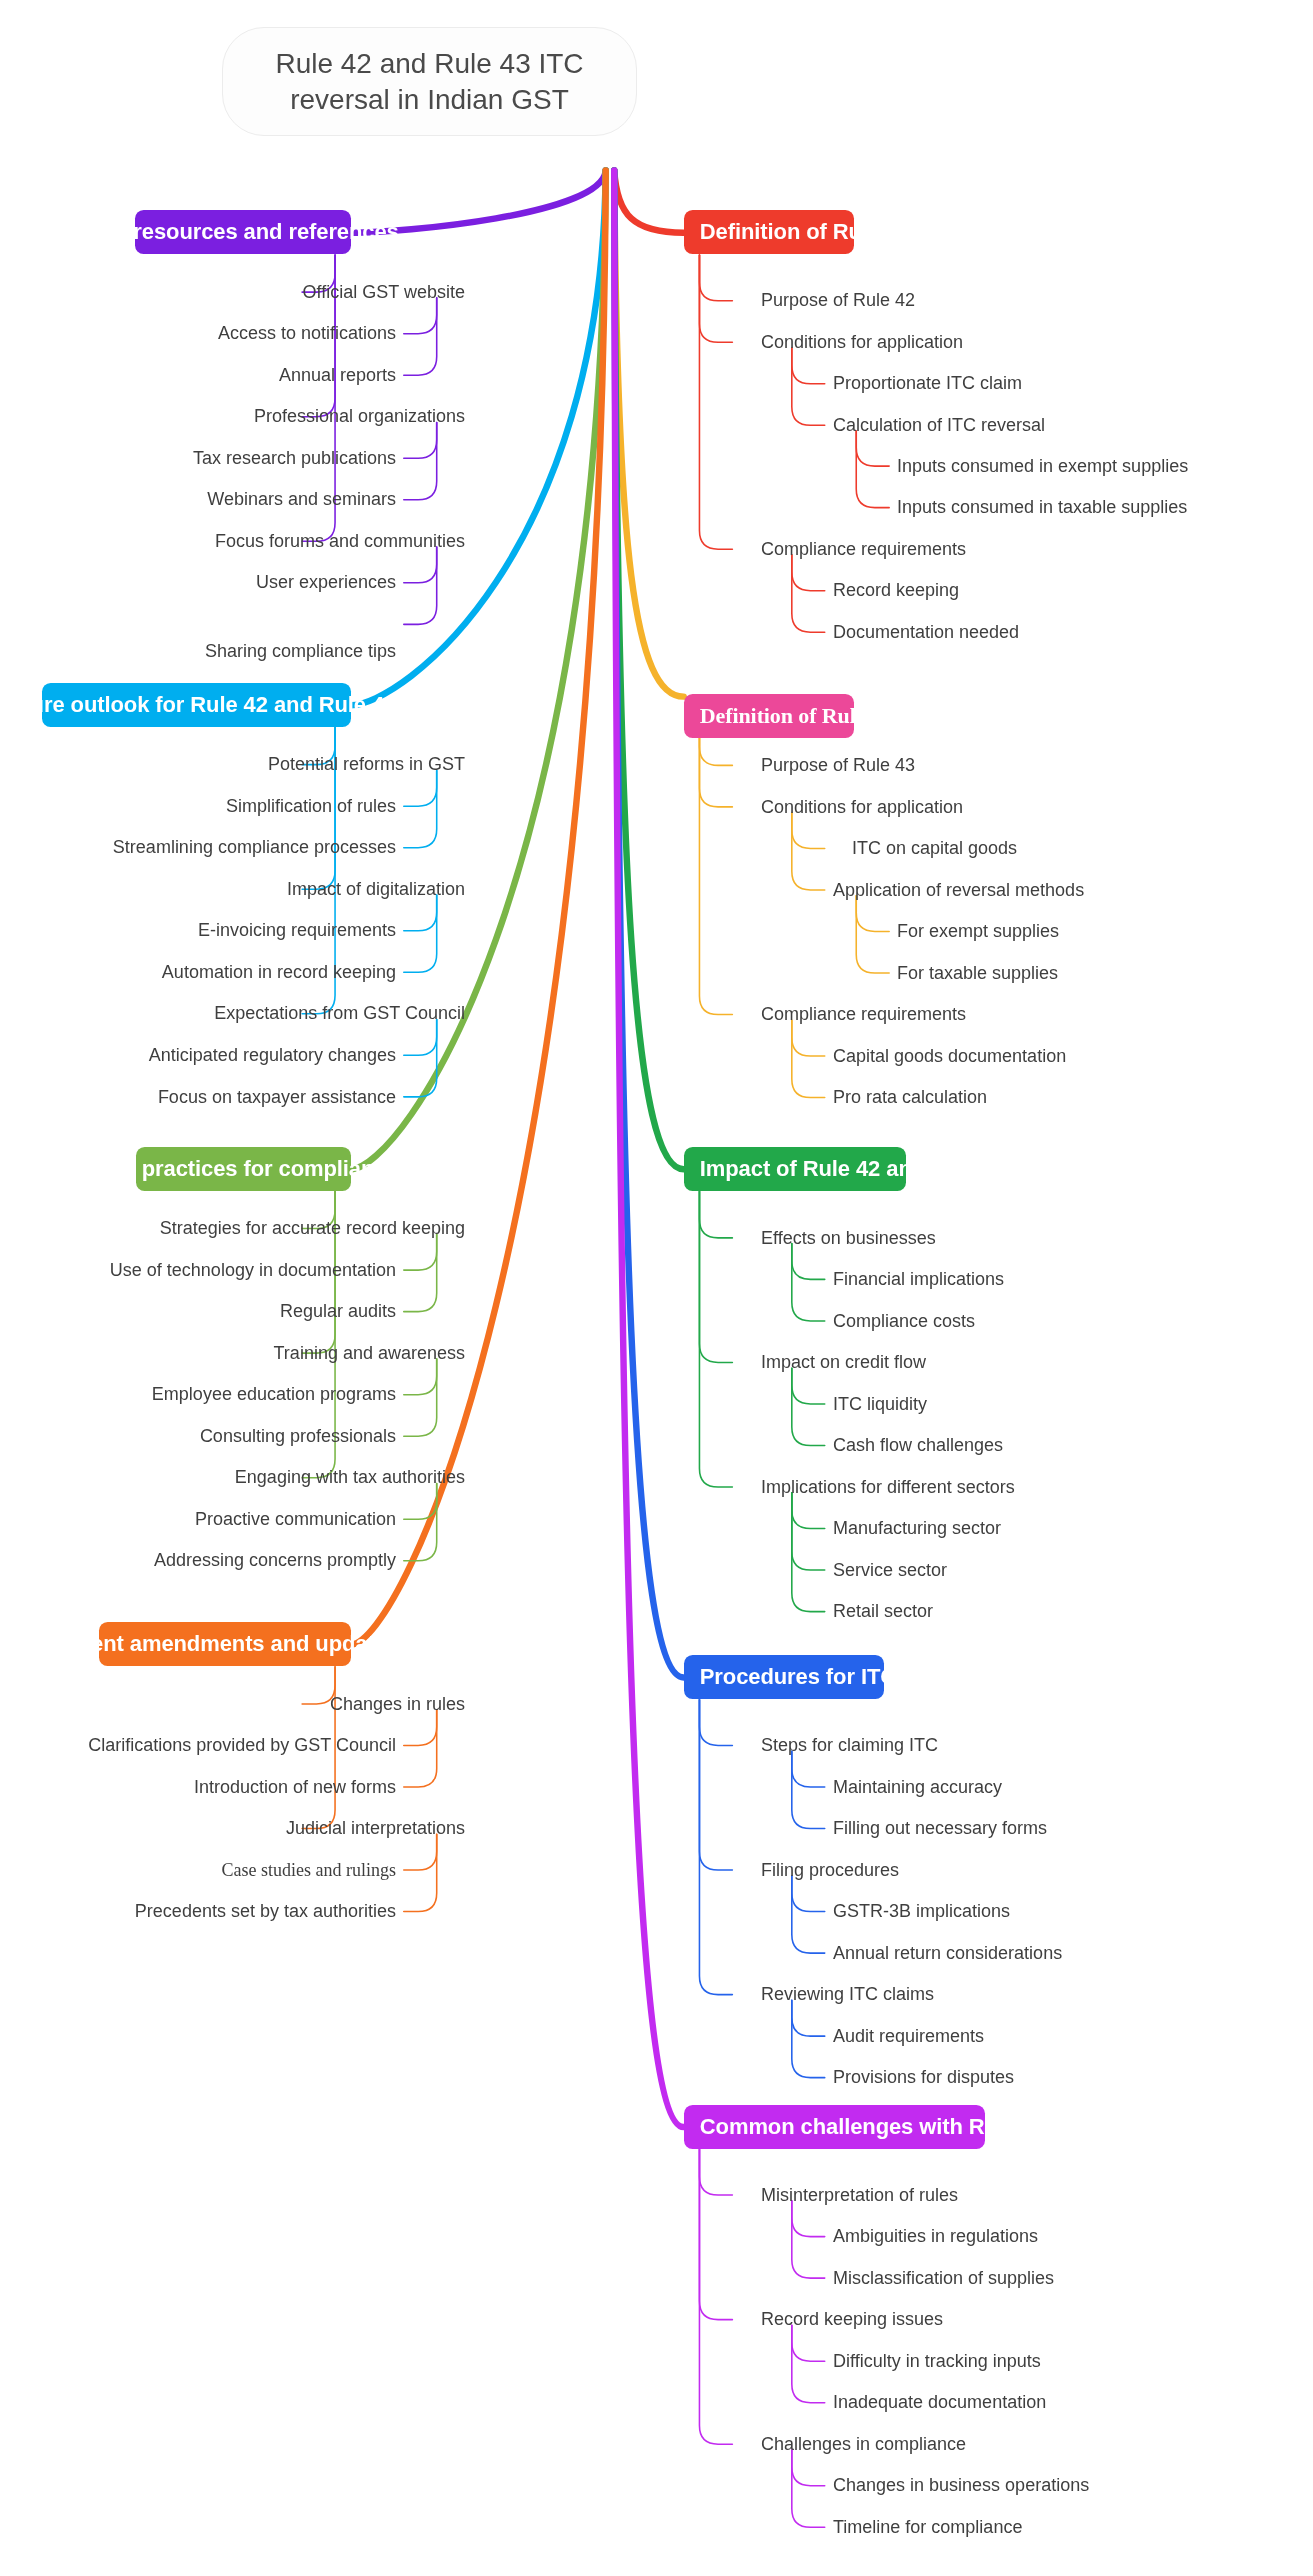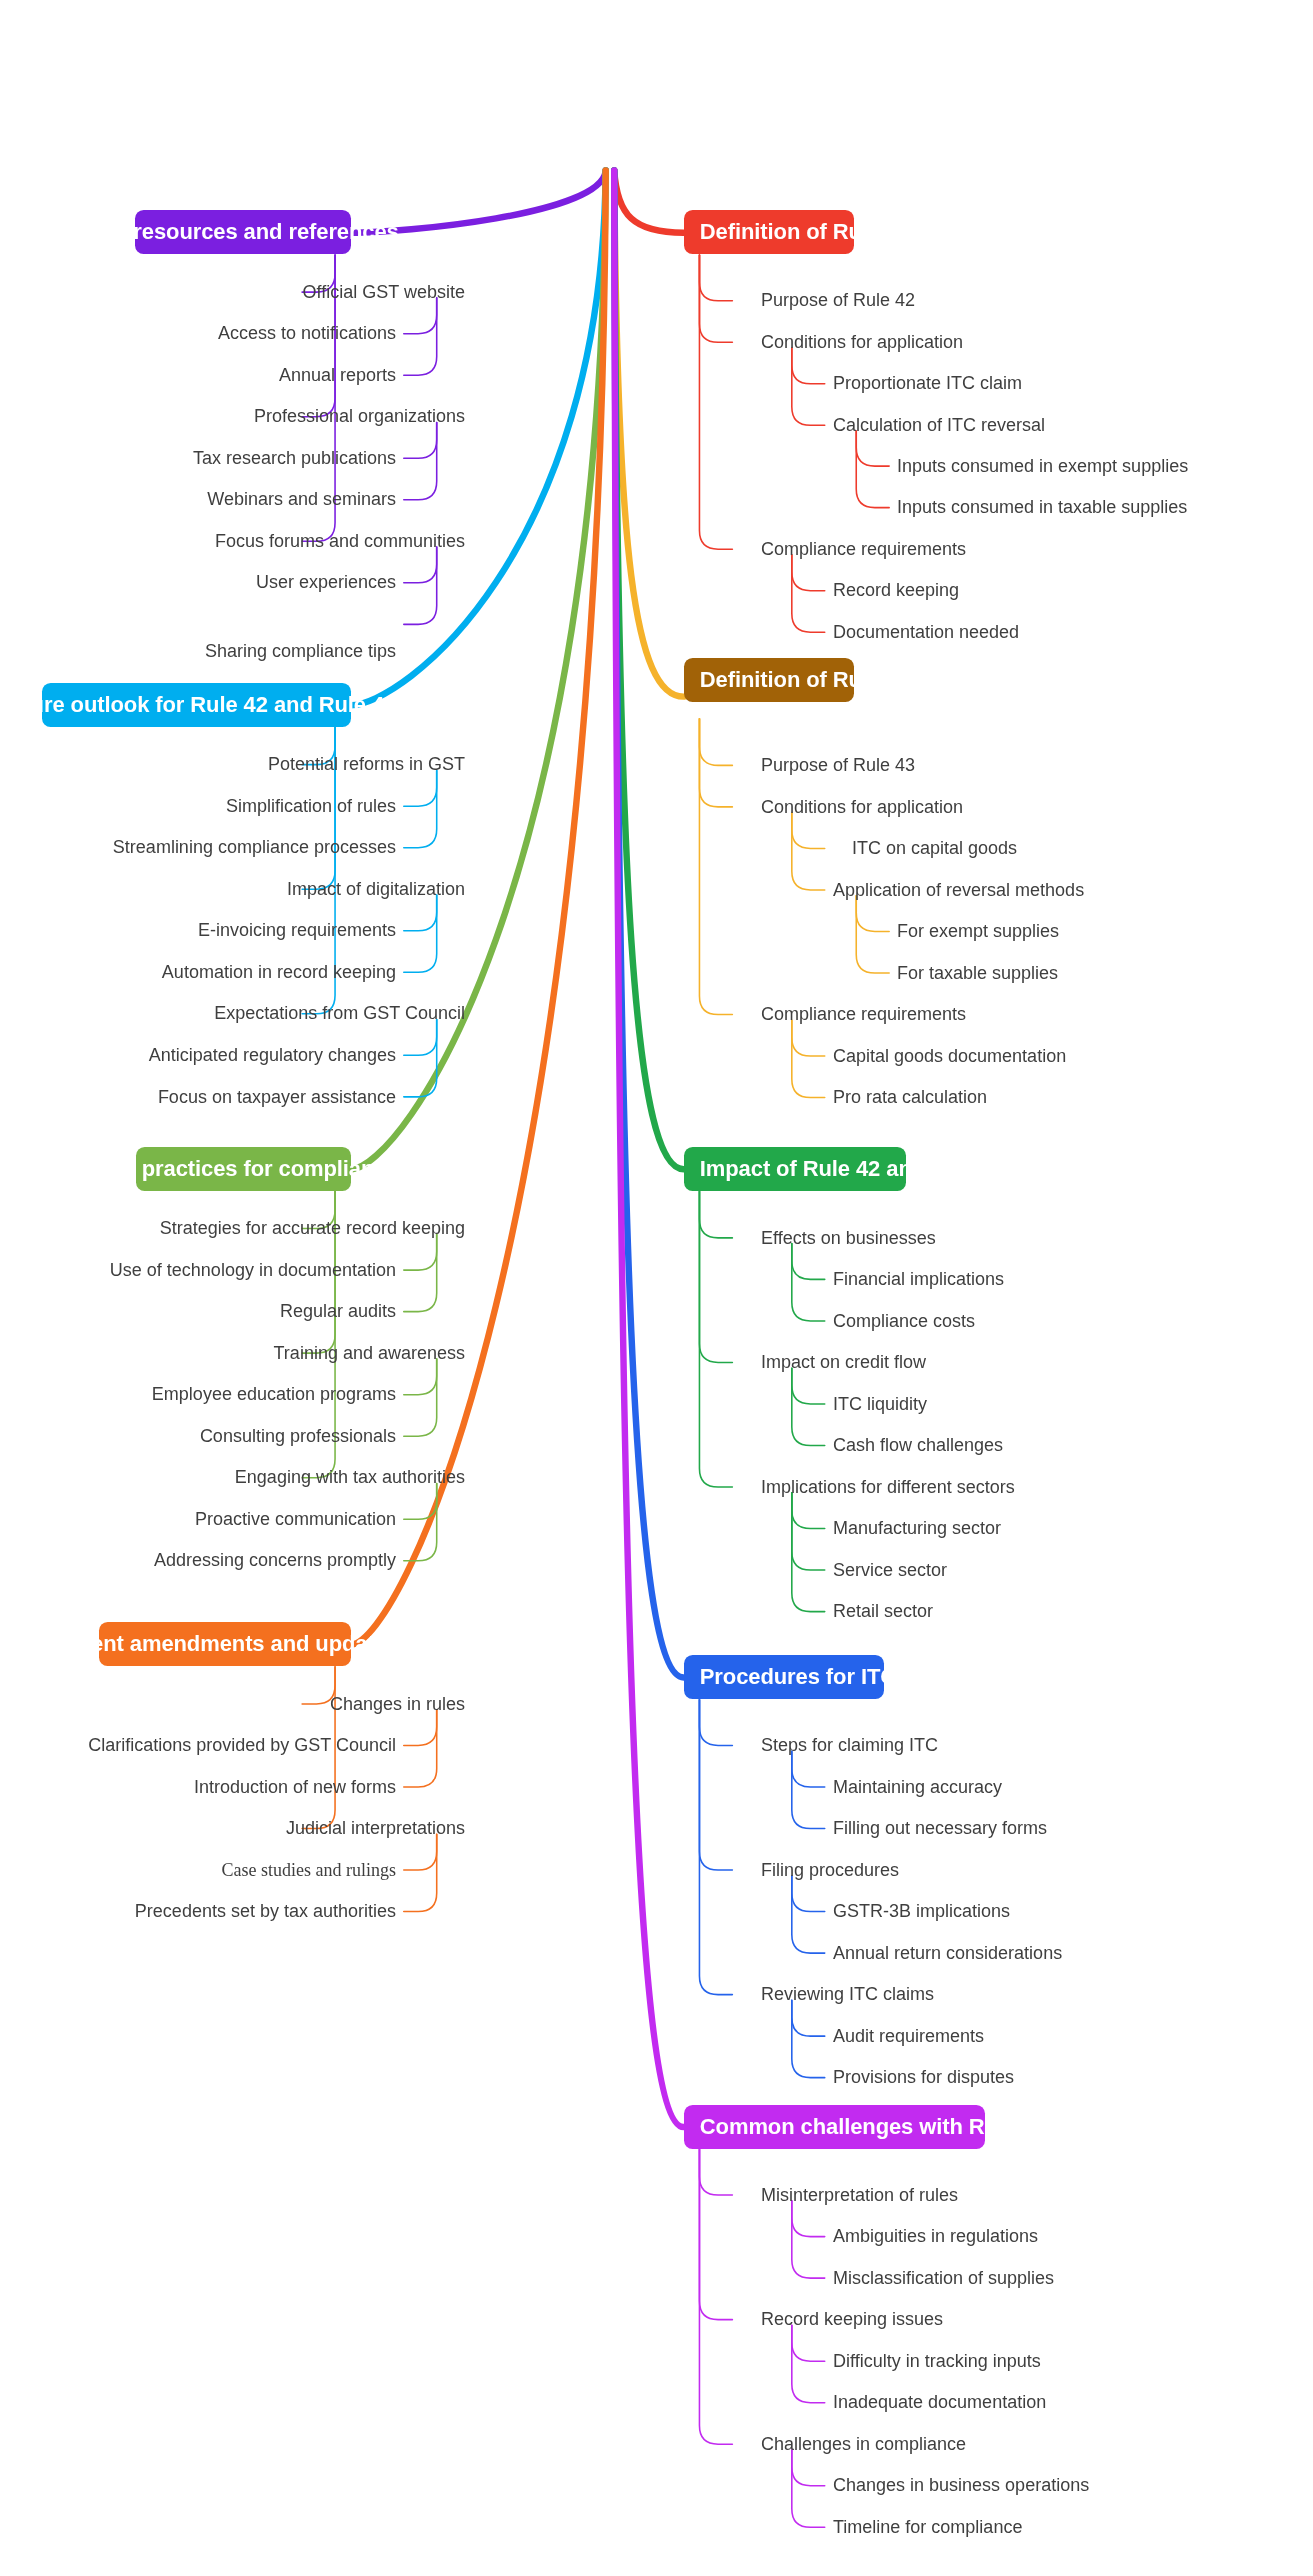--- a/index.html
+++ b/index.html
@@ -138,33 +138,34 @@
       <path d="M 610 2072 L 610 2096 Q 610 2122 584 2122 L 564 2122" fill="none" stroke="#7AB648" stroke-width="2.2" stroke-linecap="round"></path>
       <path d="M 610 2072 L 610 2154 Q 610 2180 584 2180 L 564 2180" fill="none" stroke="#7AB648" stroke-width="2.2" stroke-linecap="round"></path>
       <path d="M 468 2328 L 468 2354 Q 468 2380 442 2380 L 422 2380" fill="none" stroke="#F4701F" stroke-width="2.2" stroke-linecap="round"></path>
       <path d="M 610 2388 L 610 2412 Q 610 2438 584 2438 L 564 2438" fill="none" stroke="#F4701F" stroke-width="2.2" stroke-linecap="round"></path>
       <path d="M 610 2388 L 610 2470 Q 610 2496 584 2496 L 564 2496" fill="none" stroke="#F4701F" stroke-width="2.2" stroke-linecap="round"></path>
       <path d="M 468 2328 L 468 2528 Q 468 2554 442 2554 L 422 2554" fill="none" stroke="#F4701F" stroke-width="2.2" stroke-linecap="round"></path>
       <path d="M 610 2562 L 610 2586 Q 610 2612 584 2612 L 564 2612" fill="none" stroke="#F4701F" stroke-width="2.2" stroke-linecap="round"></path>
       <path d="M 610 2562 L 610 2644 Q 610 2670 584 2670 L 564 2670" fill="none" stroke="#F4701F" stroke-width="2.2" stroke-linecap="round"></path>
     </svg>
 
+  <div class="root-node" id="root-node" style="left: 222px; top: 27px; width: 415px; height: 109px;">Rule 42 and Rule 43 ITC reversal in Indian GST</div>
 
   <div id="nodes">
       <div class="branch-header right" style="left: 684px; top: 210px; width: 170px; height: 44px; background: rgb(238, 59, 44);">Definition of Rule 42</div>
       <div class="leaf" style="top: 291px; left: 761px;">Purpose of Rule 42</div>
       <div class="leaf" style="top: 333px; left: 761px;">Conditions for application</div>
       <div class="leaf" style="top: 374px; left: 833px;">Proportionate ITC claim</div>
       <div class="leaf" style="top: 416px; left: 833px;">Calculation of ITC reversal</div>
       <div class="leaf" style="top: 457px; left: 897px;">Inputs consumed in exempt supplies</div>
       <div class="leaf" style="top: 498px; left: 897px;">Inputs consumed in taxable supplies</div>
       <div class="leaf" style="top: 540px; left: 761px;">Compliance requirements</div>
       <div class="leaf" style="top: 581px; left: 833px;">Record keeping</div>
       <div class="leaf" style="top: 623px; left: 833px;">Documentation needed</div>
-      <div class="branch-header right" style="left: 684px; top: 658px; width: 170px; height: 44px; background: #a16207;">Definition of Rule 43</div>
+      <div class="branch-header right" style="left: 684px; top: 694px; width: 170px; height: 44px; background: #ec4899; font-family: Liberation Serif, serif;">Definition of Rule 43</div>
       <div class="leaf" style="top: 756px; left: 761px;">Purpose of Rule 43</div>
       <div class="leaf" style="top: 798px; left: 761px;">Conditions for application</div>
       <div class="leaf" style="top: 839px; left: 833px; margin-left: 19px;">ITC on capital goods</div>
       <div class="leaf" style="top: 881px; left: 833px;">Application of reversal methods</div>
       <div class="leaf" style="top: 922px; left: 897px;">For exempt supplies</div>
       <div class="leaf" style="top: 964px; left: 897px;">For taxable supplies</div>
       <div class="leaf" style="top: 1005px; left: 761px;">Compliance requirements</div>
       <div class="leaf" style="top: 1047px; left: 833px;">Capital goods documentation</div>
       <div class="leaf" style="top: 1088px; left: 833px;">Pro rata calculation</div>
       <div class="branch-header right" style="left: 684px; top: 1147px; width: 222px; height: 44px; background: rgb(34, 168, 74);">Impact of Rule 42 and Rule 43</div>

